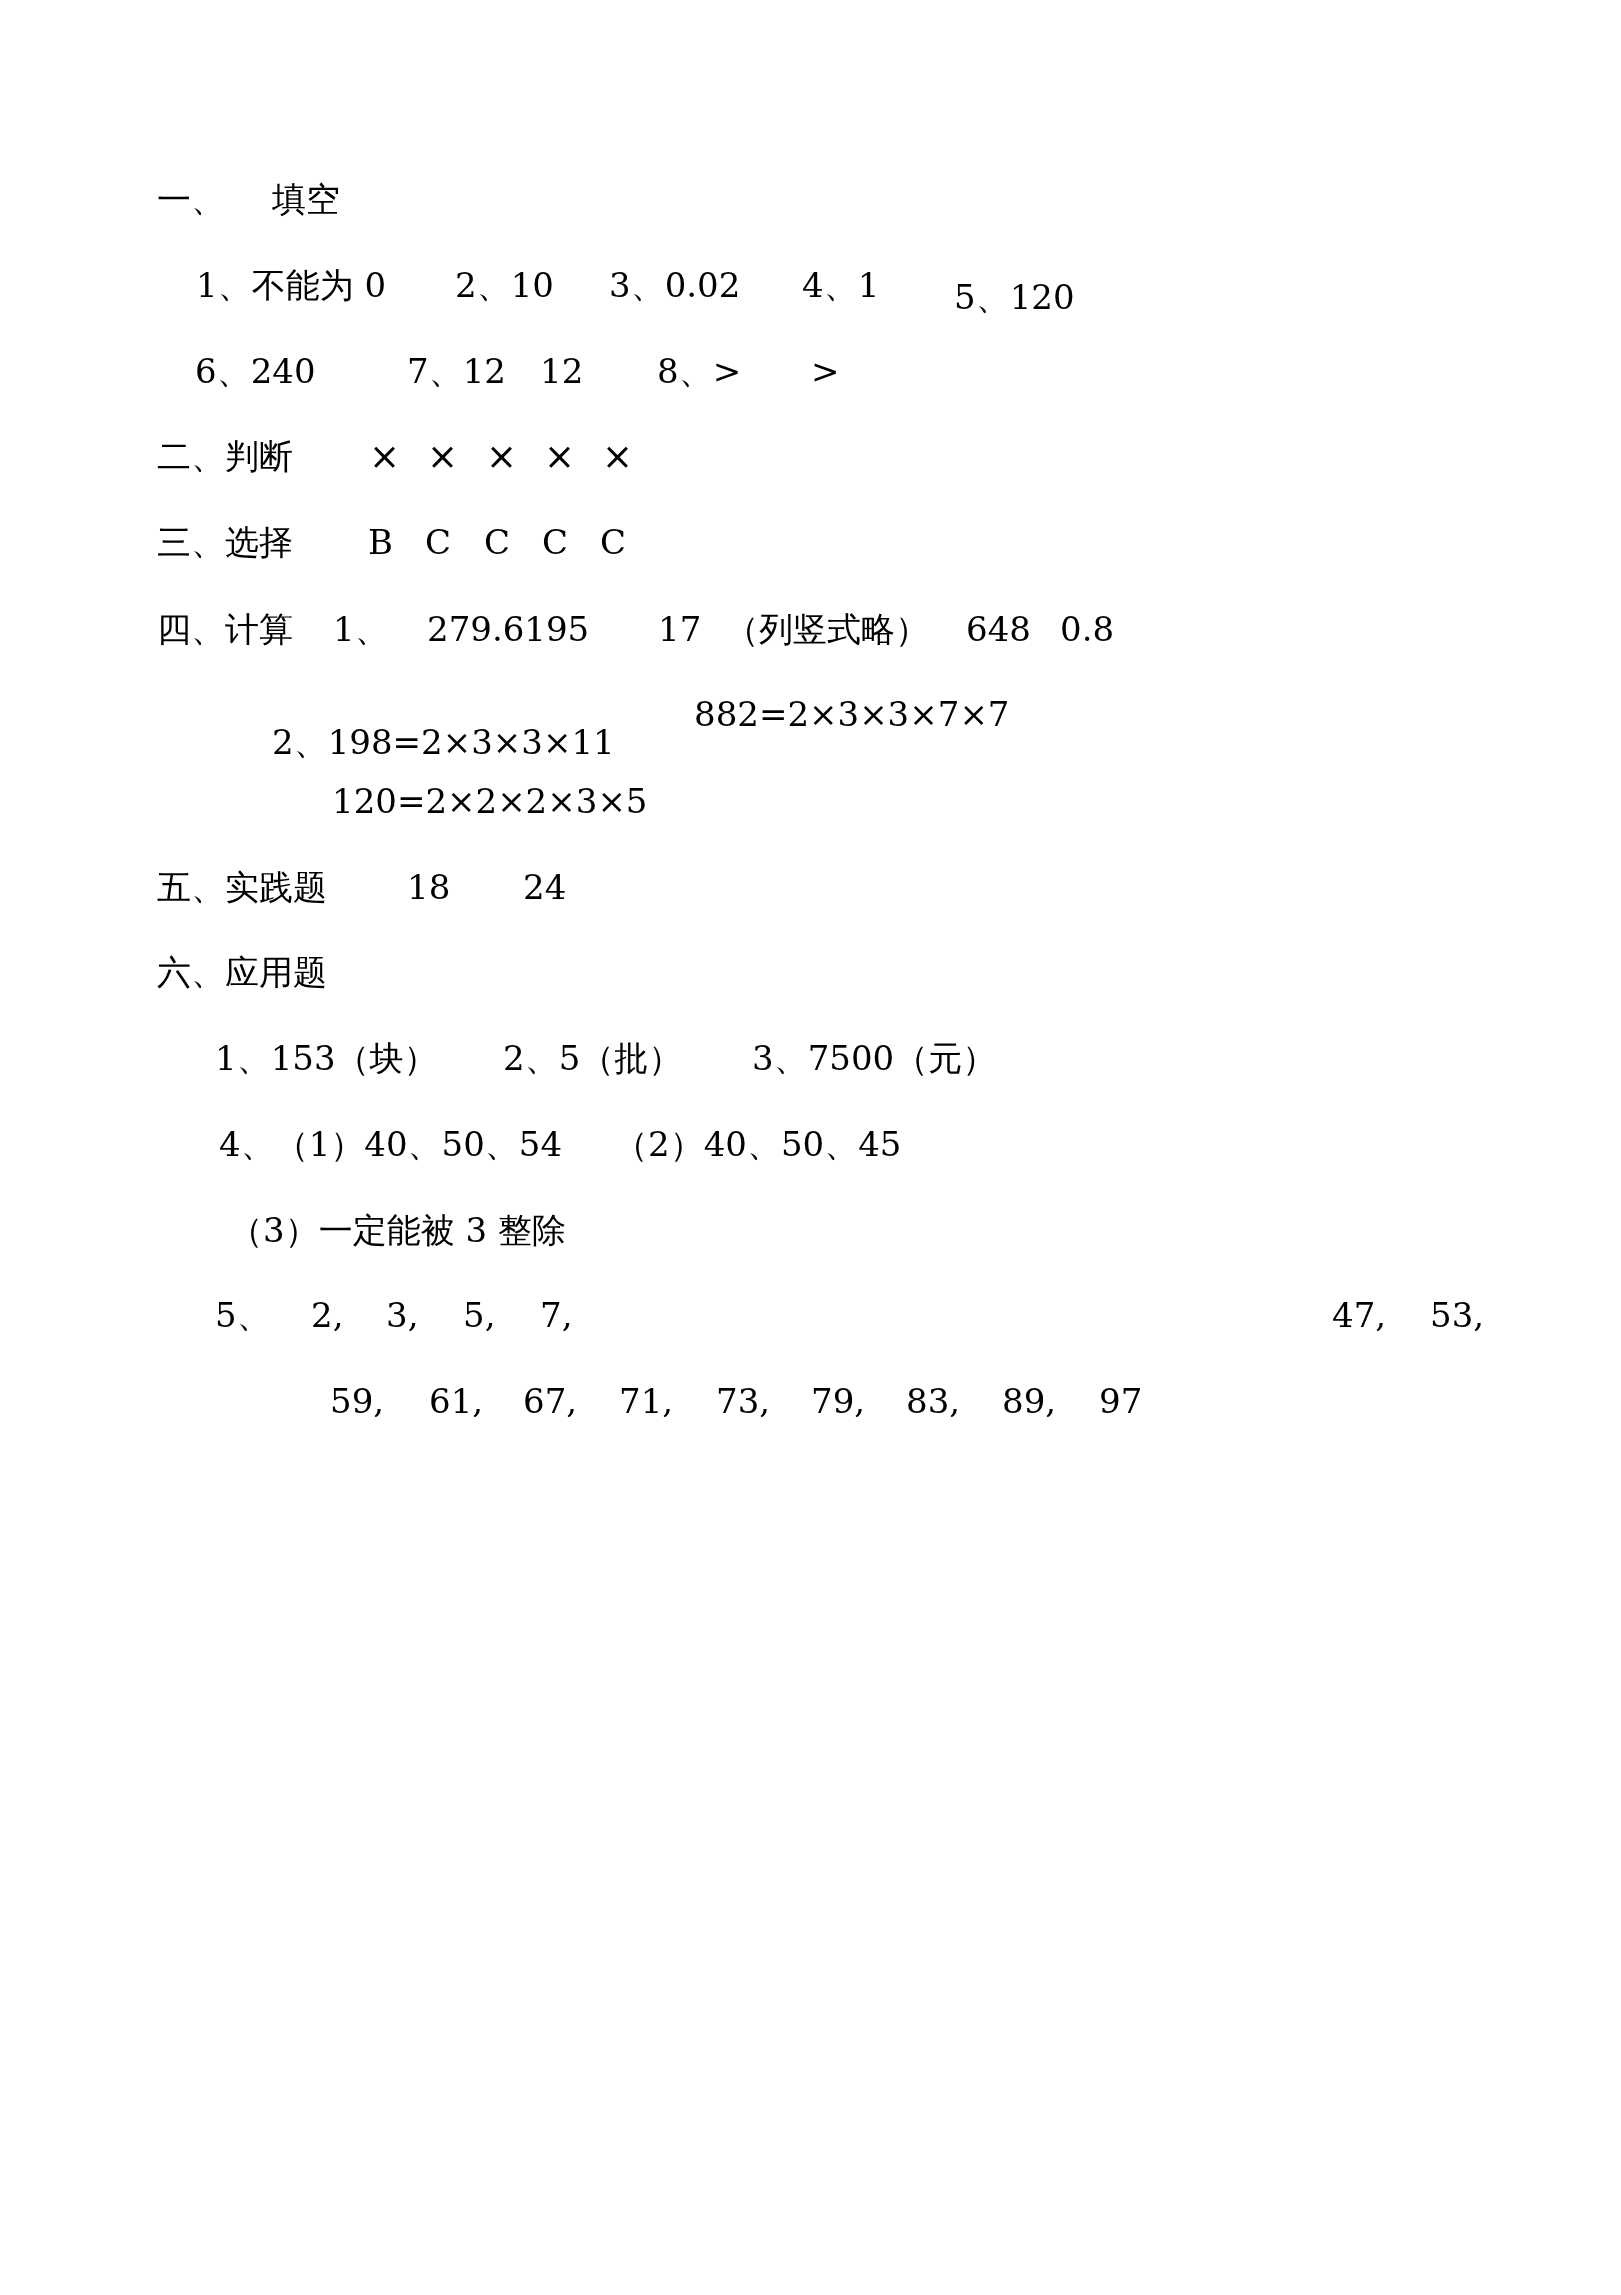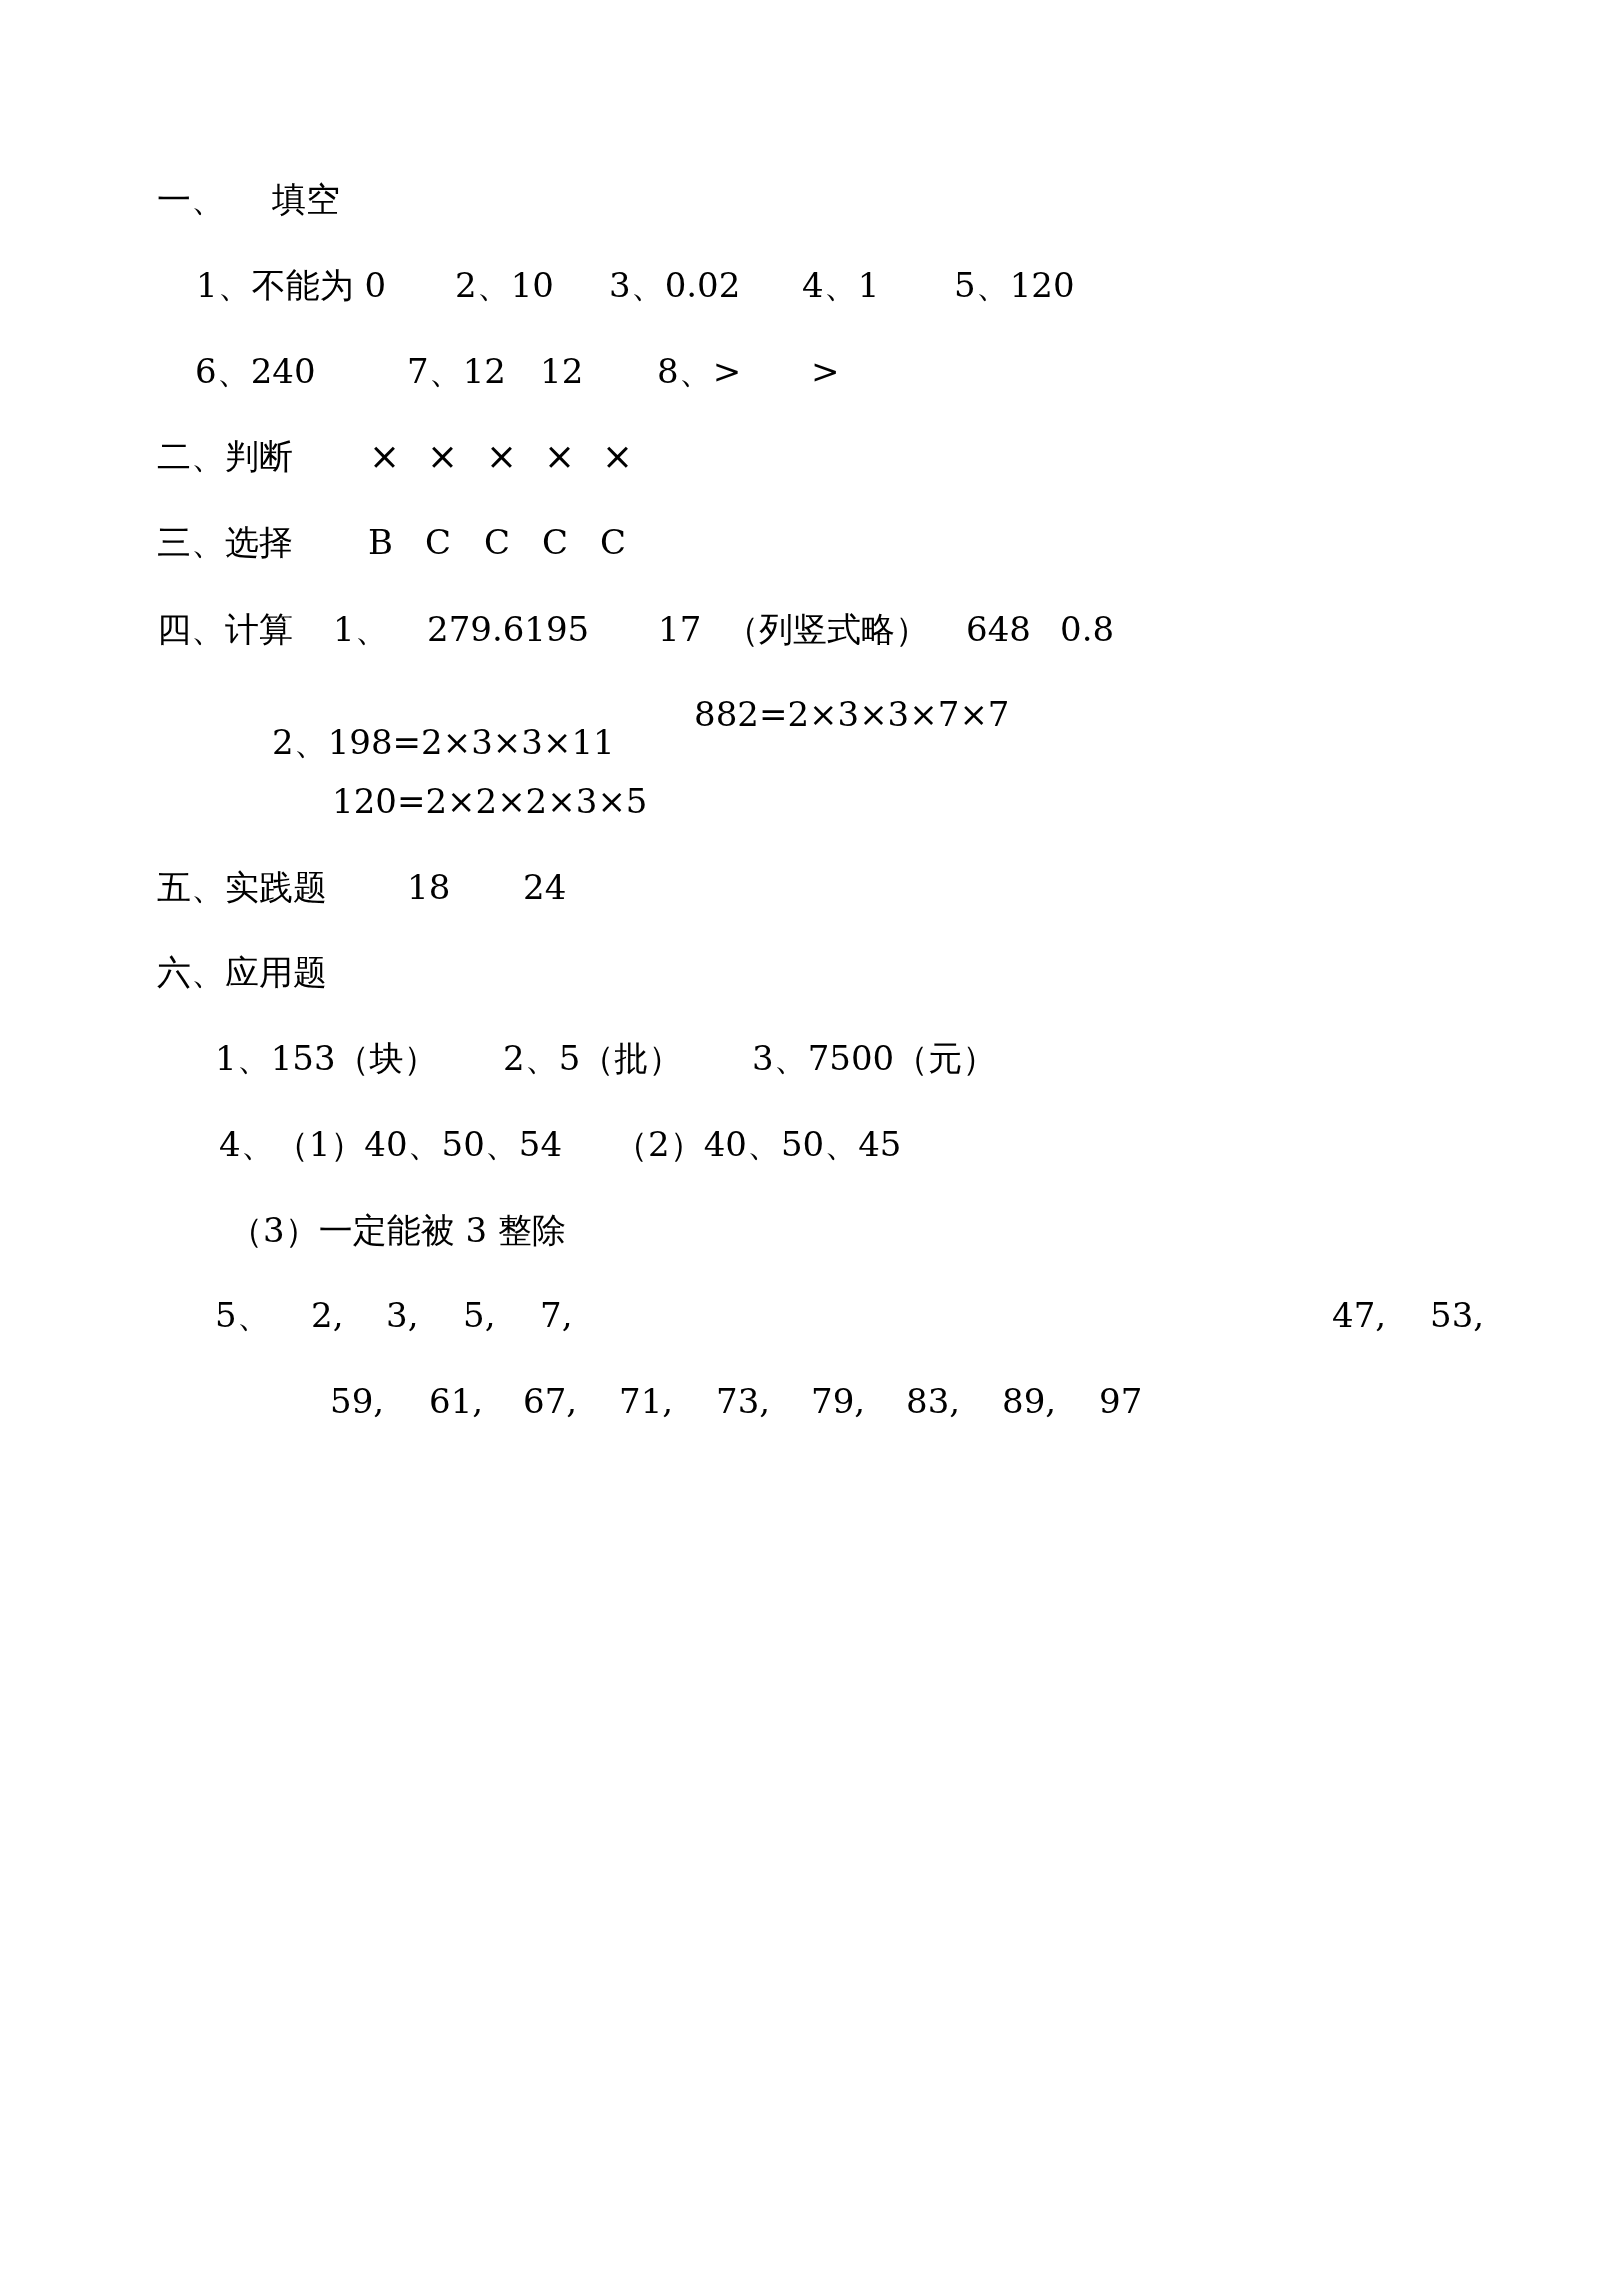--- a/index.html
+++ b/index.html
@@ -16,21 +16,21 @@
 
   <div class="line" style="left:0;top:179px;width:1621px;">
     <span class="seg" style="left:157px;">一、</span>
     <span class="seg" style="left:272px;text-align:right;">填空</span>
   </div>
   <div class="line" style="left:0;top:265px;width:1621px;">
     <span class="seg" style="left:196px;">1、不能为 0</span>
     <span class="seg" style="left:455px;">2、10</span>
     <span class="seg" style="left:609px;">3、0.02</span>
     <span class="seg" style="left:802px;">4、1</span>
-    <span class="seg" style="left:954px;">5、120</span>
+    <span class="seg" style="left:954px;margin-top:12px;">5、120</span>
   </div>
   <div class="line" style="left:0;top:351px;width:1621px;">
     <span class="seg" style="left:195px;">6、240</span>
     <span class="seg" style="left:407px;">7、12</span>
     <span class="seg" style="left:540px;">12</span>
     <span class="seg" style="left:657px;">8、&gt;</span>
     <span class="seg" style="left:811px;">&gt;</span>
   </div>
 
   <div class="line" style="left:0;top:436px;width:1352px;">

